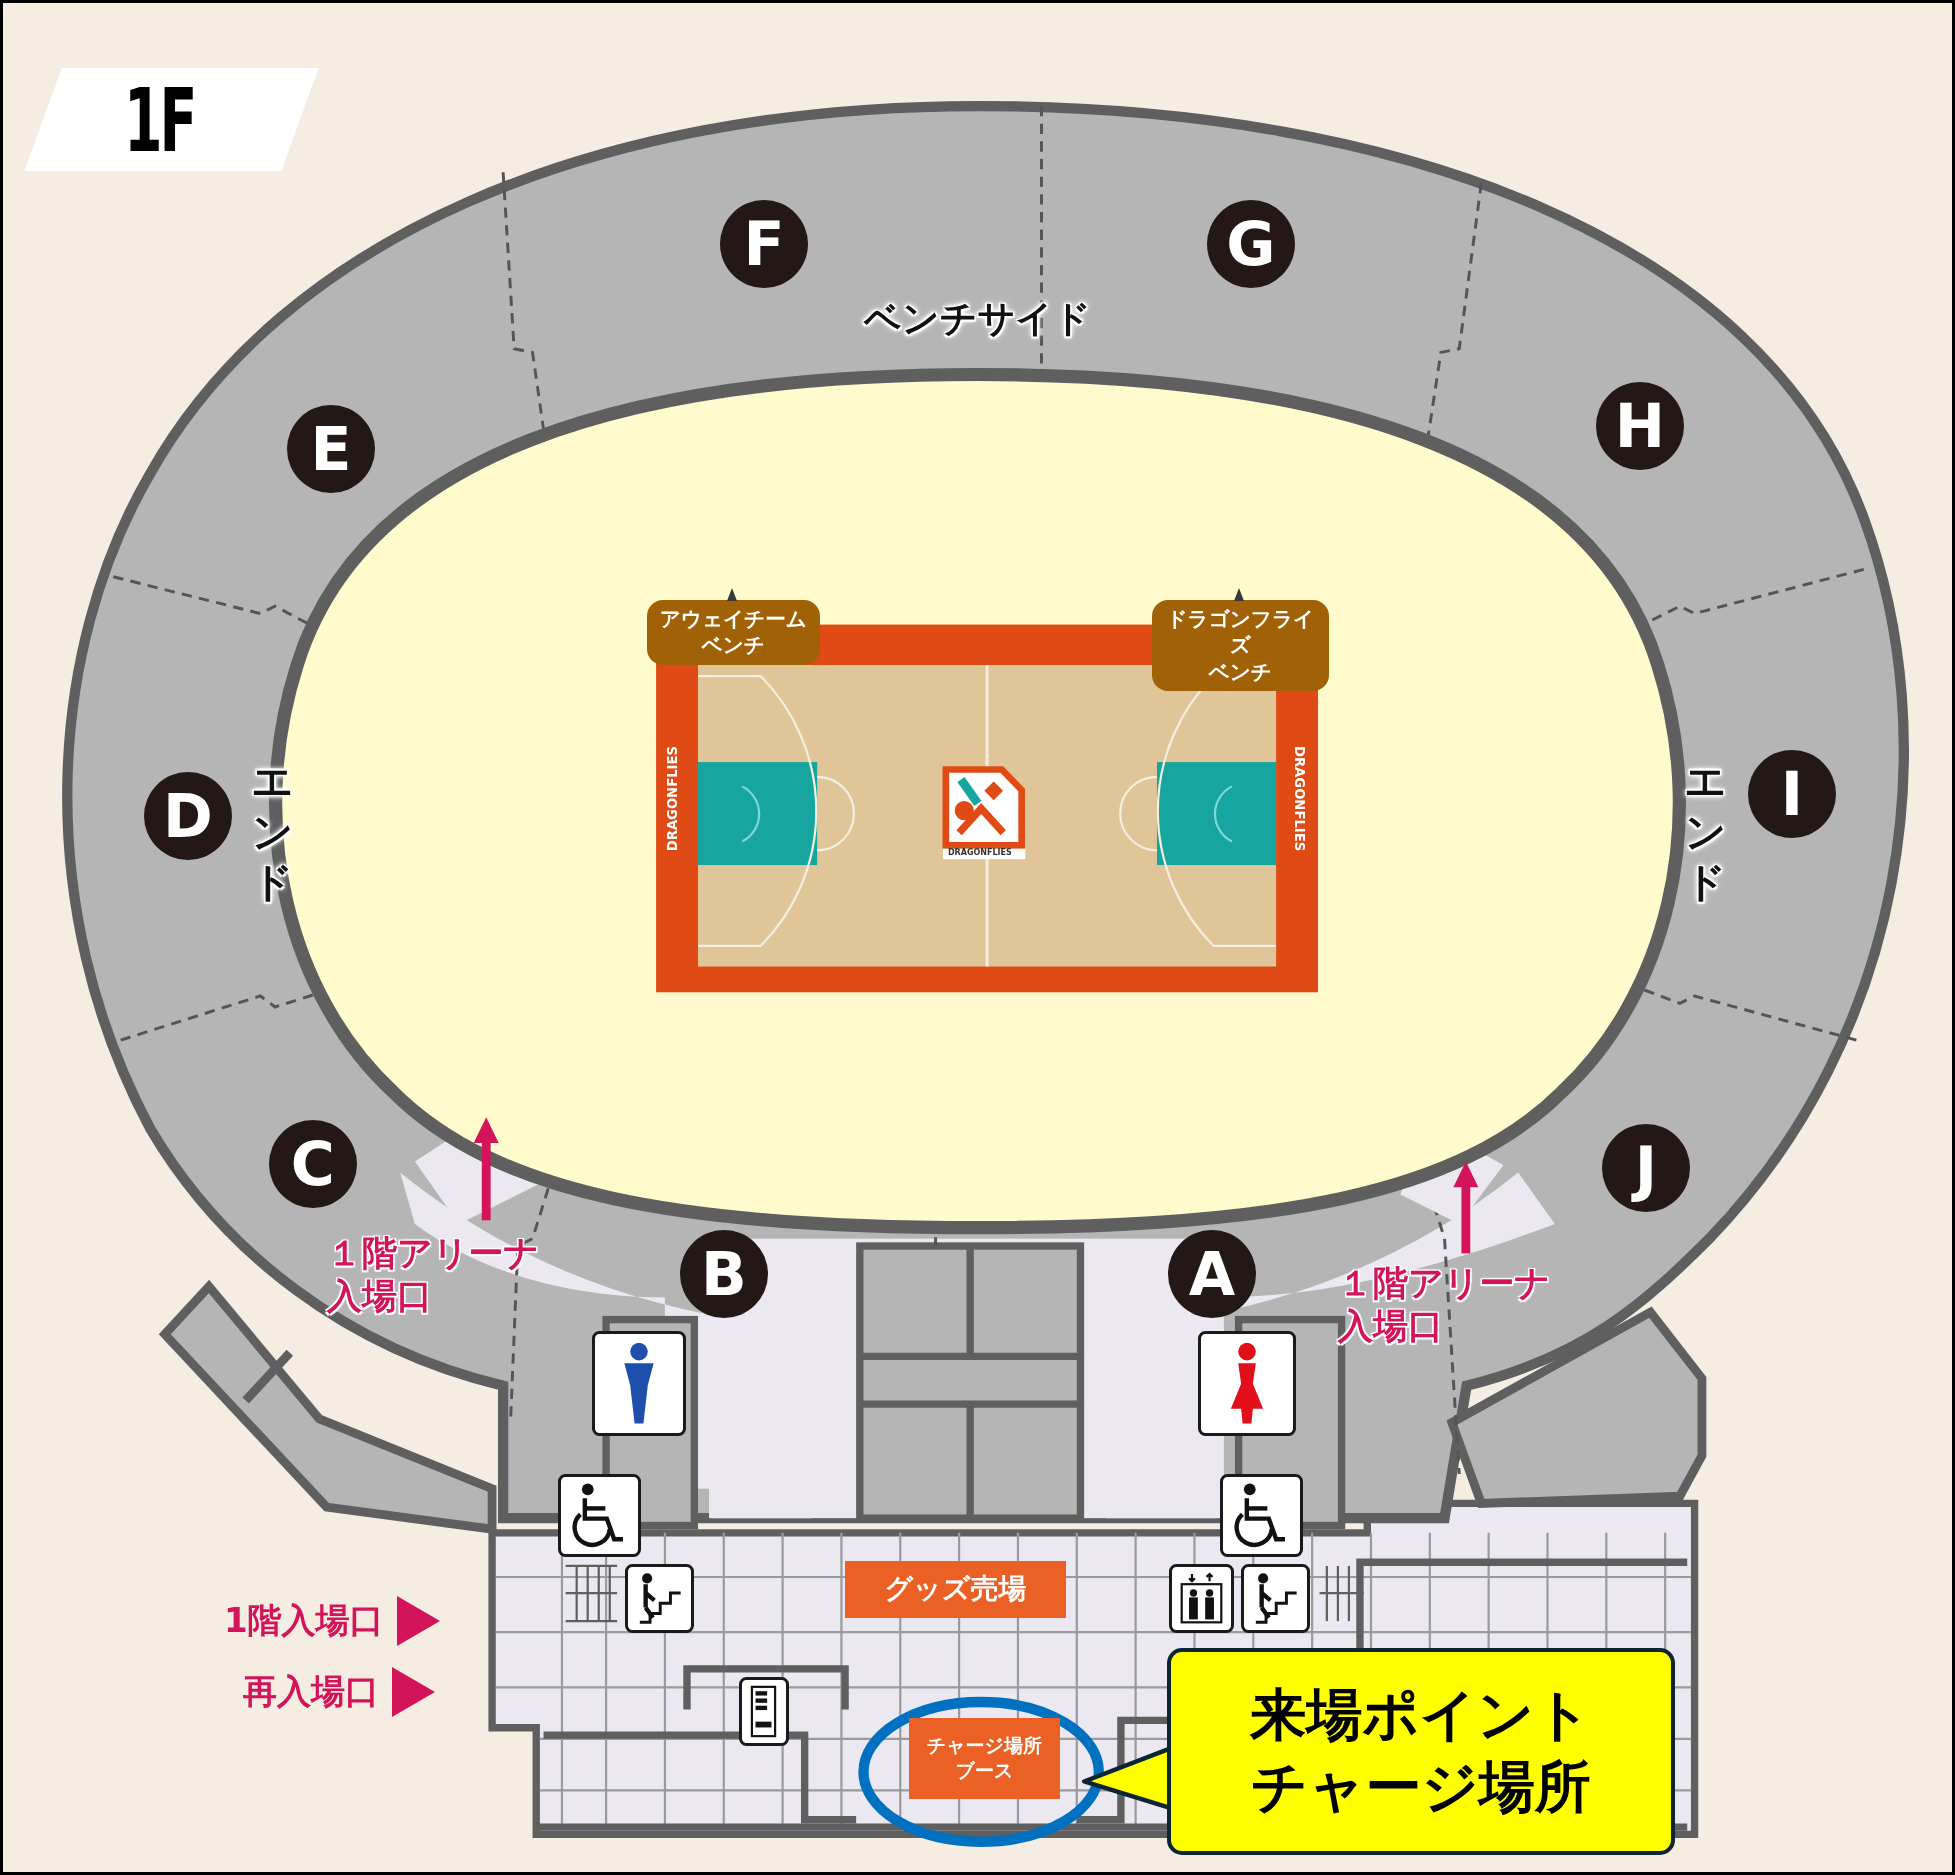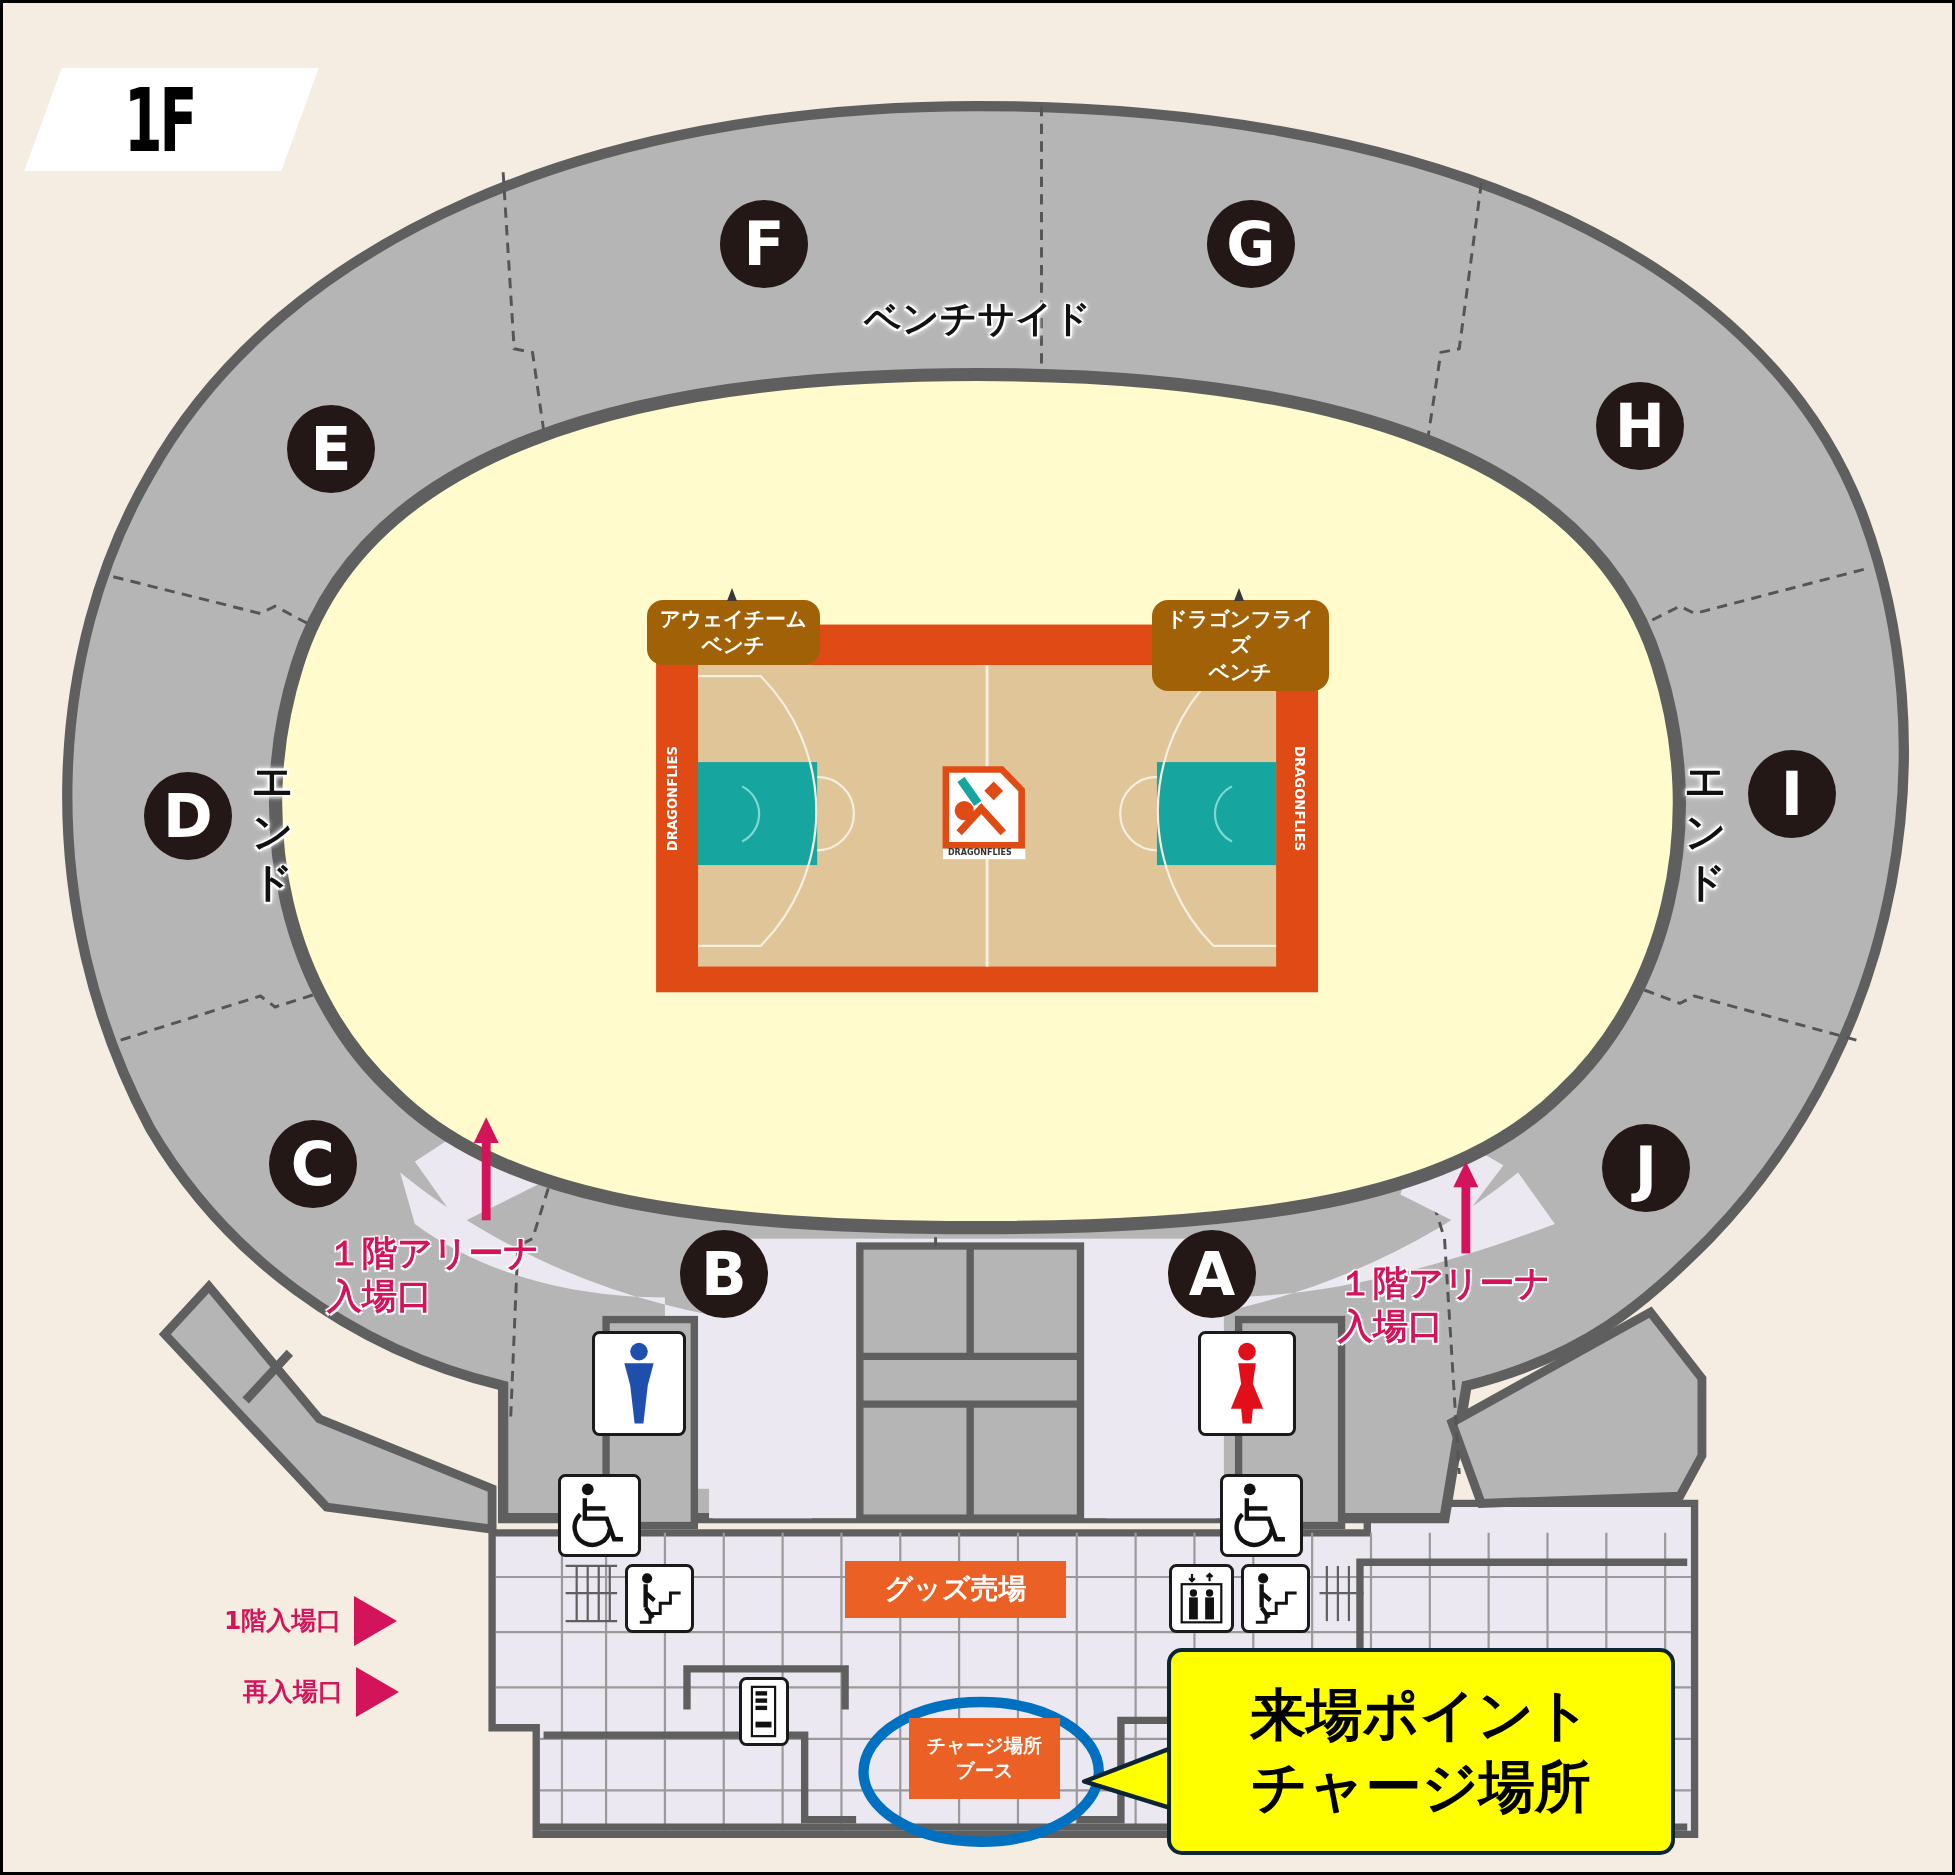--- a/index.html
+++ b/index.html
@@ -11,21 +11,21 @@
   .floor-text { position:absolute; left:121px; top:66px; font-family:"DejaVu Sans Condensed","DejaVu Sans",sans-serif; font-size:88px; font-weight:bold; color:#000; letter-spacing:-4.4px; transform:scaleX(0.7); transform-origin:left top; }
   .sec { position:absolute; width:88px; height:88px; border-radius:50%; background:#231815; color:#fff; font-size:60px; font-weight:bold; display:flex; align-items:center; justify-content:center; font-family:"DejaVu Sans", sans-serif; }
   .outline-text { color:#111; text-shadow: 0 0 4.4px #fff, 0 0 4.4px #fff, 0 0 5.9px #fff, 0 0 7.4px #fff, 1.5px 1.5px 0 #fff, -1.5px -1.5px 0 #fff, 1.5px -1.5px 0 #fff, -1.5px 1.5px 0 #fff; }
   .vert { writing-mode: vertical-rl; text-orientation: upright; font-size:41px; letter-spacing:-2.9px; }
   .pink { color:#d4145a; text-shadow: 0 0 3.7px #fff, 1.5px 1.5px 0 #fff, -1.5px -1.5px 0 #fff, 1.5px -1.5px 0 #fff, -1.5px 1.5px 0 #fff; font-size:35px; line-height:43px; }
   .bench-tag { position:absolute; background:#a16207; color:#fff; border-radius:16px; font-size:20.6px; line-height:26.5px; text-align:center; padding:5.9px 7.4px; font-weight:bold; }
   .bench-tag::before { content:""; position:absolute; top:-11.8px; left:50%; margin-left:-5.9px; border-left:5.9px solid transparent; border-right:5.9px solid transparent; border-bottom:13.2px solid #3a3838; }
   .orange-box { position:absolute; background:#eb6125; color:#fff; font-weight:bold; display:flex; align-items:center; justify-content:center; text-align:center; }
   .icon-box { position:absolute; background:#fff; border:3.7px solid #1a1a1a; border-radius:7.4px; display:flex; align-items:center; justify-content:center; }
   .callout { position:absolute; left:1164px; top:1645px; width:500px; height:199px; background:#ffff00; border:4.4px solid #0d2433; border-radius:15px; font-size:56px; font-weight:bold; color:#000; display:flex; flex-direction:column; align-items:center; justify-content:center; line-height:72px; font-family:"DejaVu Sans", sans-serif; }
-  .entrance { position:absolute; color:#d4145a; font-size:25px; font-weight:bold; display:flex; align-items:center; gap:13.2px; }
+  .entrance { position:absolute; color:#d4145a; font-size:34px; font-weight:bold; display:flex; align-items:center; gap:13.2px; }
   .tri { width:0; height:0; border-top:25px solid transparent; border-bottom:25px solid transparent; border-left:43px solid #d4145a; }
 </style>
 </head>
 <body>
 
 <div id="frame">
 
   <svg id="map" width="1949" height="1869" viewBox="0 0 2650 2541">
 
     <g>

